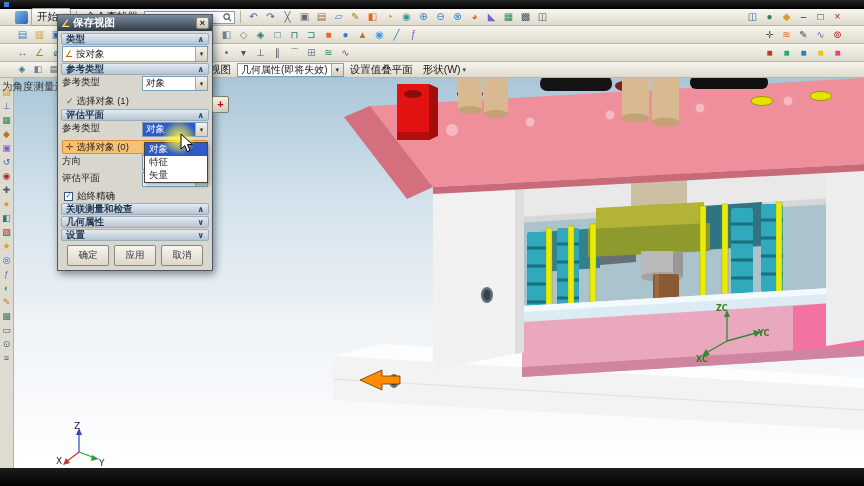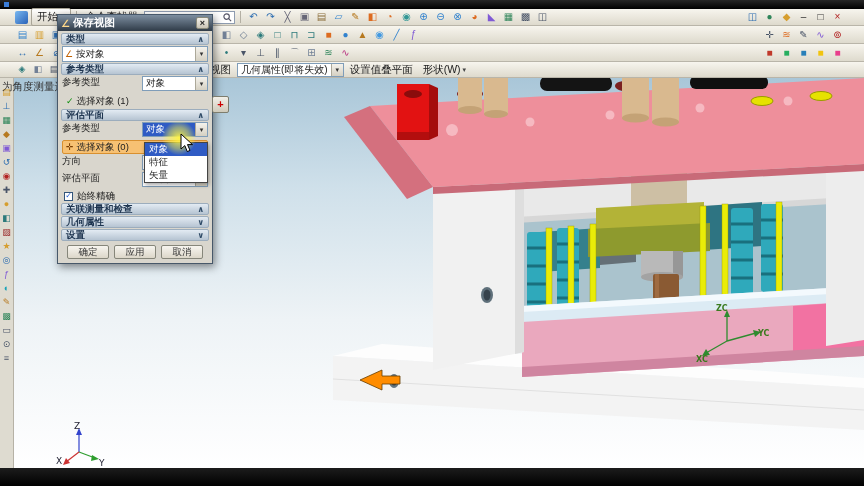--- a/index.html
+++ b/index.html
@@ -58,21 +58,21 @@
 .selrow{height:14px;margin:1px 4px;display:flex;align-items:center;gap:3px;padding:0 3px;font-size:9.5px;border:1px solid transparent;border-radius:2px}
 .okmark{color:#0b8f0b;font-weight:bold;font-size:9px}
 .selrow.active{background:#f7c173;border-color:#d89030}
 .selicn{color:#7a3c00;font-size:9px}
 .chkrow{height:12px;margin:1px 6px;display:flex;align-items:center;gap:4px;font-size:9.5px}
 .cb{width:9px;height:9px;min-width:9px;border:1px solid #33557a;background:#fff;display:flex;align-items:center;justify-content:center;font-size:8px;color:#1c5ad4;font-weight:bold;line-height:1}
 .dd-list{position:absolute;left:86px;top:111px;width:64px;background:#fff;border:1px solid #444;z-index:6;box-shadow:1px 2px 4px rgba(0,0,0,.35)}
 .dd-item{height:13px;display:flex;align-items:center;padding:0 4px;font-size:9.5px}
 .dd-item:first-child{background:#2f5bc4;color:#fff}
 .btnrow{display:flex;justify-content:center;gap:5px;padding:3px 0 2px}
-.btnrow button{min-width:42px;height:14px;font-size:9.5px;font-family:inherit;color:#333;background:linear-gradient(#f7f5ef,#dcd7c9);border:1px solid #86867a;border-radius:2px}
+.btnrow button{min-width:42px;height:21px;font-size:9.5px;font-family:inherit;color:#333;background:linear-gradient(#f7f5ef,#dcd7c9);border:1px solid #86867a;border-radius:2px}
 
 .floatbtn{position:absolute;left:212px;top:96px;width:17px;height:17px;z-index:55;background:linear-gradient(#f2efe8,#cfcaba);border:1px solid #7d7d6e;border-radius:2px;color:#c00;font-weight:bold;font-size:11px;line-height:1;display:flex;align-items:center;justify-content:center;padding:0}
 .glow{position:absolute;left:162px;top:121px;width:34px;height:34px;border-radius:50%;background:radial-gradient(circle,rgba(255,244,64,.95) 0%,rgba(255,244,64,.45) 45%,rgba(255,244,64,0) 72%);z-index:60;pointer-events:none}
 .cursor{position:absolute;left:180px;top:133px;z-index:61}
 svg text{font-family:"DejaVu Sans","Liberation Sans",sans-serif}
 </style>
 </head>
 <body>
 
 <div id="screen">

